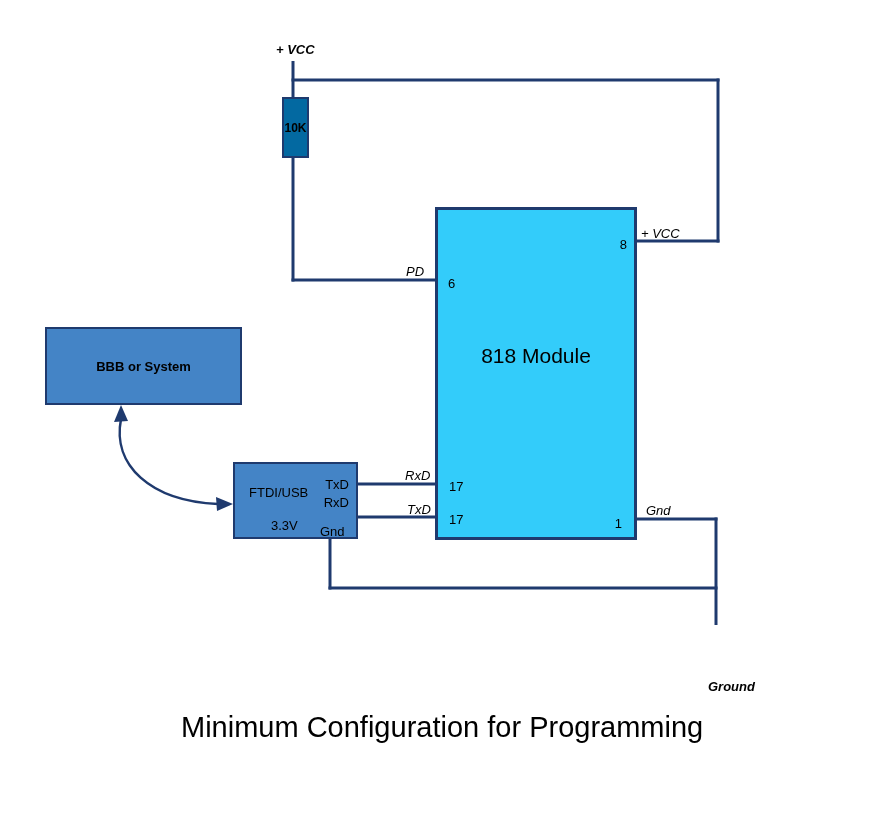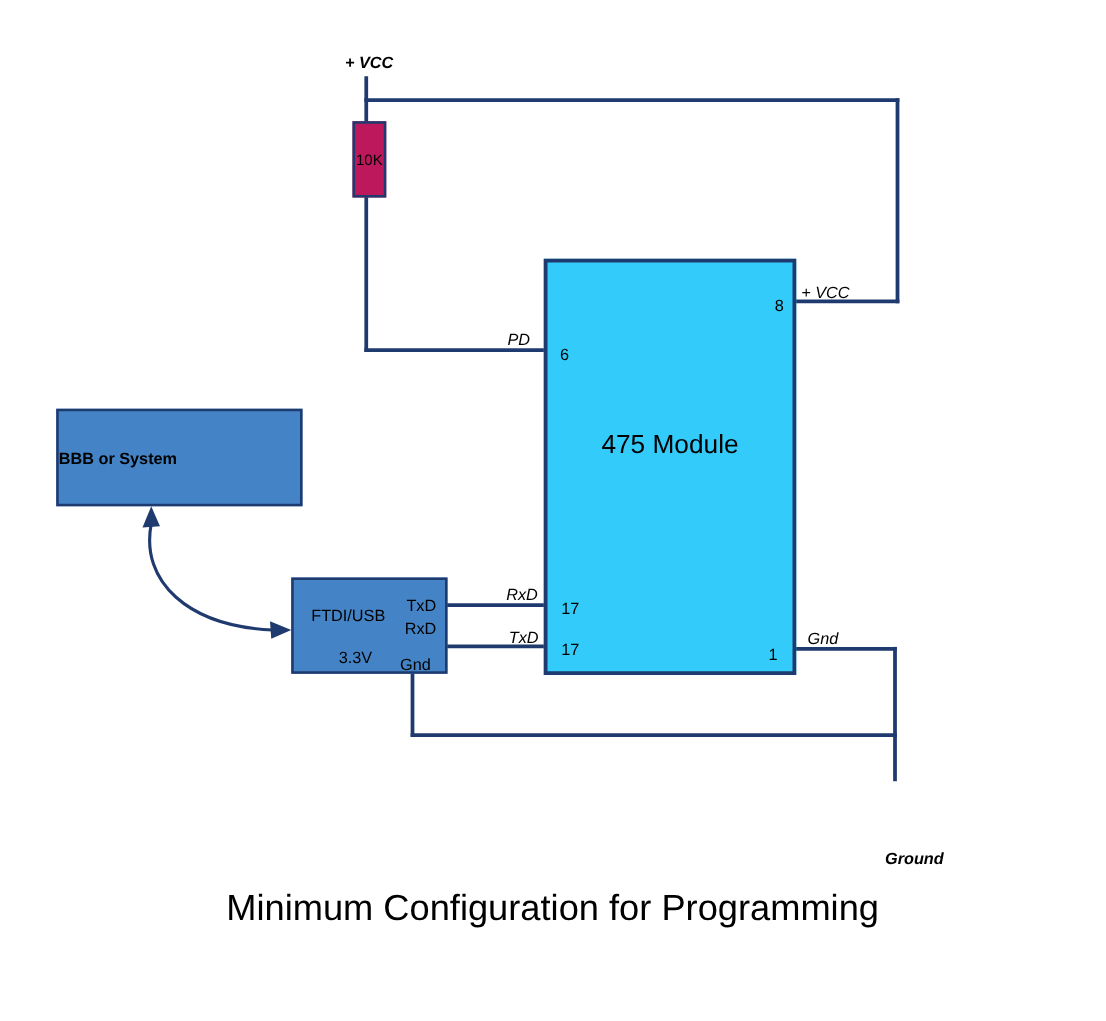--- a/index.html
+++ b/index.html
@@ -31,26 +31,27 @@
     font-style: italic;
   }
   .bold { font-weight: bold; }
 
   .resistor-box {
     position: absolute;
     left: 282px;
     top: 97px;
     width: 23px;
     height: 57px;
-    background: #be185d;
+    background: #0369a1;
     border: 2px solid #1f3a6e;
     display: flex;
     align-items: center;
     justify-content: center;
     font-size: 12px;
+    font-weight: bold;
   }
 
   .module-box {
     position: absolute;
     left: 435px;
     top: 207px;
     width: 196px;
     height: 327px;
     background: #33ccfa;
     border: 3px solid #1f3a6e;
@@ -77,21 +78,21 @@
   .bbb-box {
     position: absolute;
     left: 45px;
     top: 327px;
     width: 193px;
     height: 74px;
     background: #4484c6;
     border: 2px solid #1f3a6e;
     display: flex;
     align-items: center;
-    justify-content: flex-start;
+    justify-content: center;
     font-size: 13px;
     font-weight: bold;
   }
 
   .ftdi-box {
     position: absolute;
     left: 233px;
     top: 462px;
     width: 121px;
     height: 73px;
@@ -157,21 +158,21 @@
     <polygon points="233,504 216,497 217,511" fill="#1f3a6e"></polygon>
   </svg>
 
   <div class="lbl bold vcc-top-label">+ VCC</div>
 
   <div class="resistor-box">
     <span>10K</span>
   </div>
 
   <div class="module-box">
-    <div class="module-title">475 Module</div>
+    <div class="module-title">818 Module</div>
     <div class="pin pin-8">8</div>
     <div class="pin pin-6">6</div>
     <div class="pin pin-16">17</div>
     <div class="pin pin-17">17</div>
     <div class="pin pin-10">1</div>
   </div>
 
   <div class="lbl vcc-right-label">+ VCC</div>
   <div class="lbl pd-label">PD</div>
   <div class="lbl rxd-label">RxD</div>

